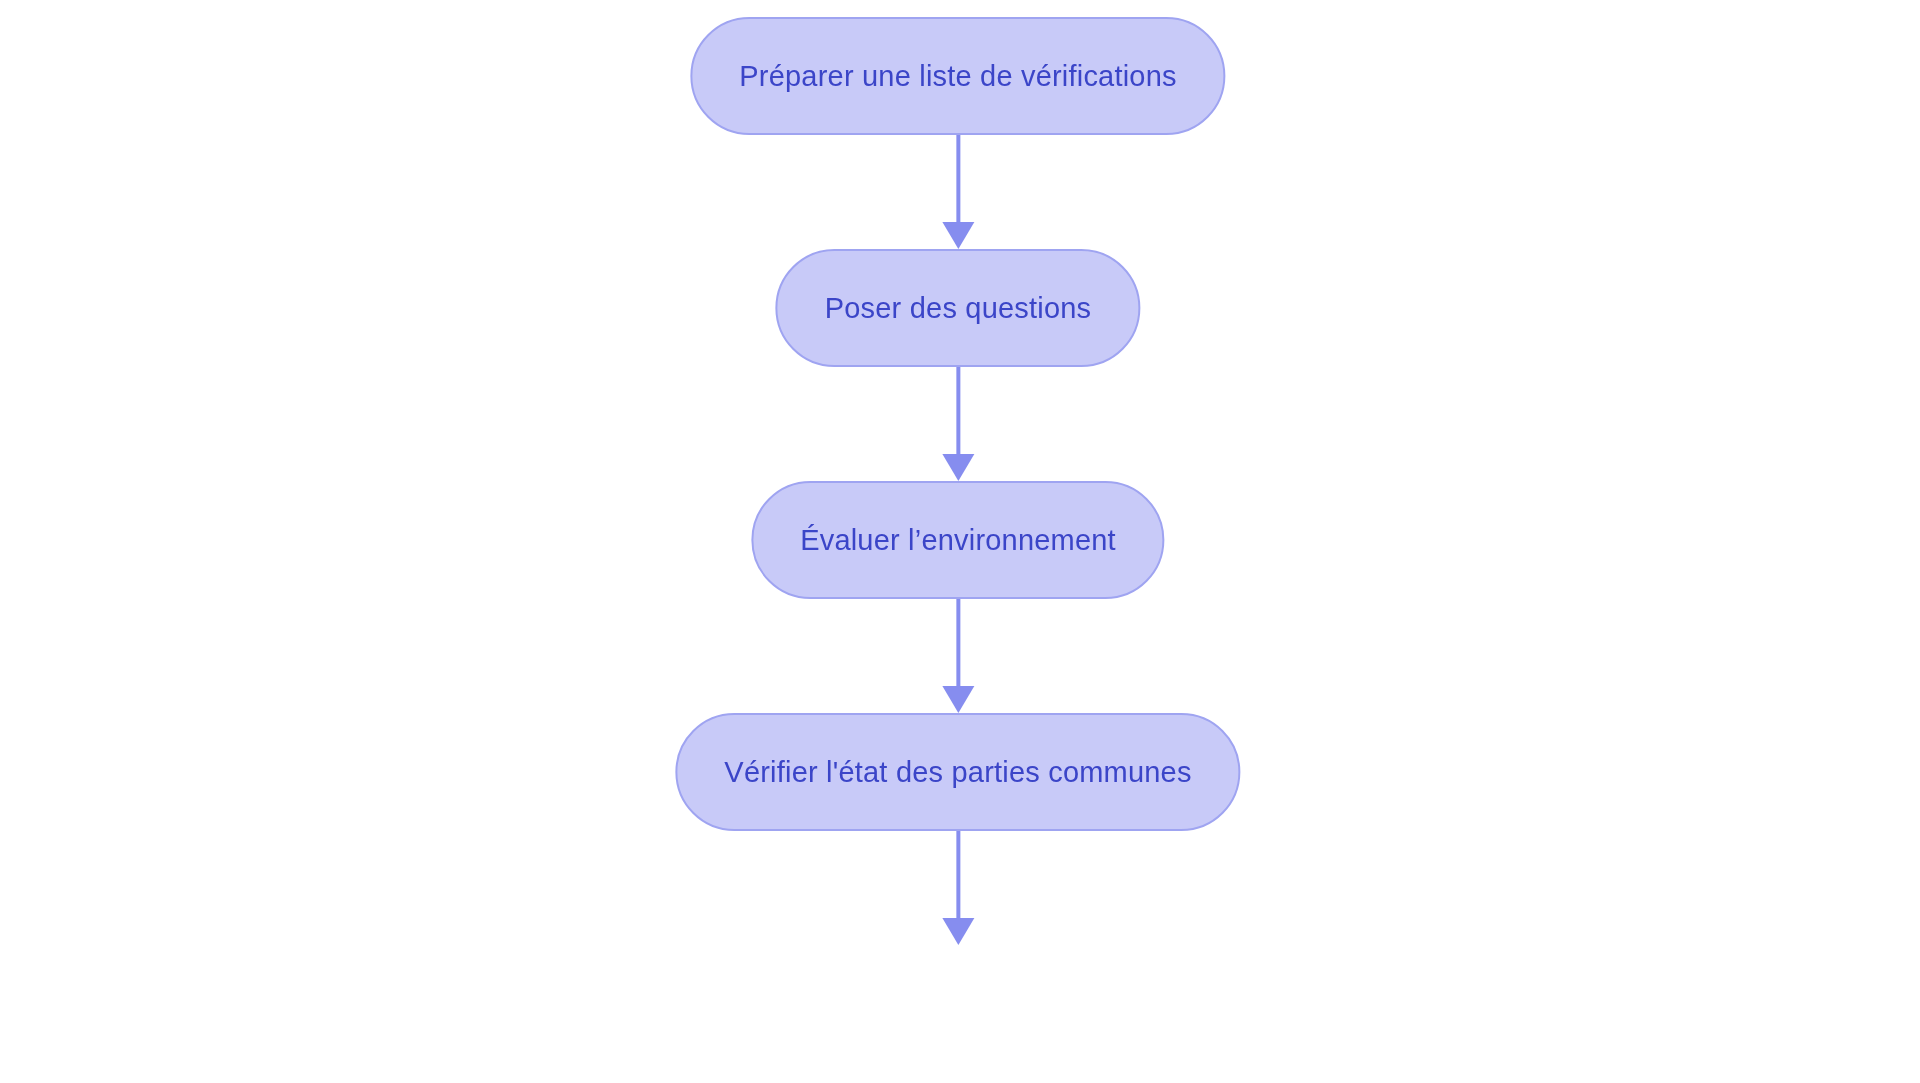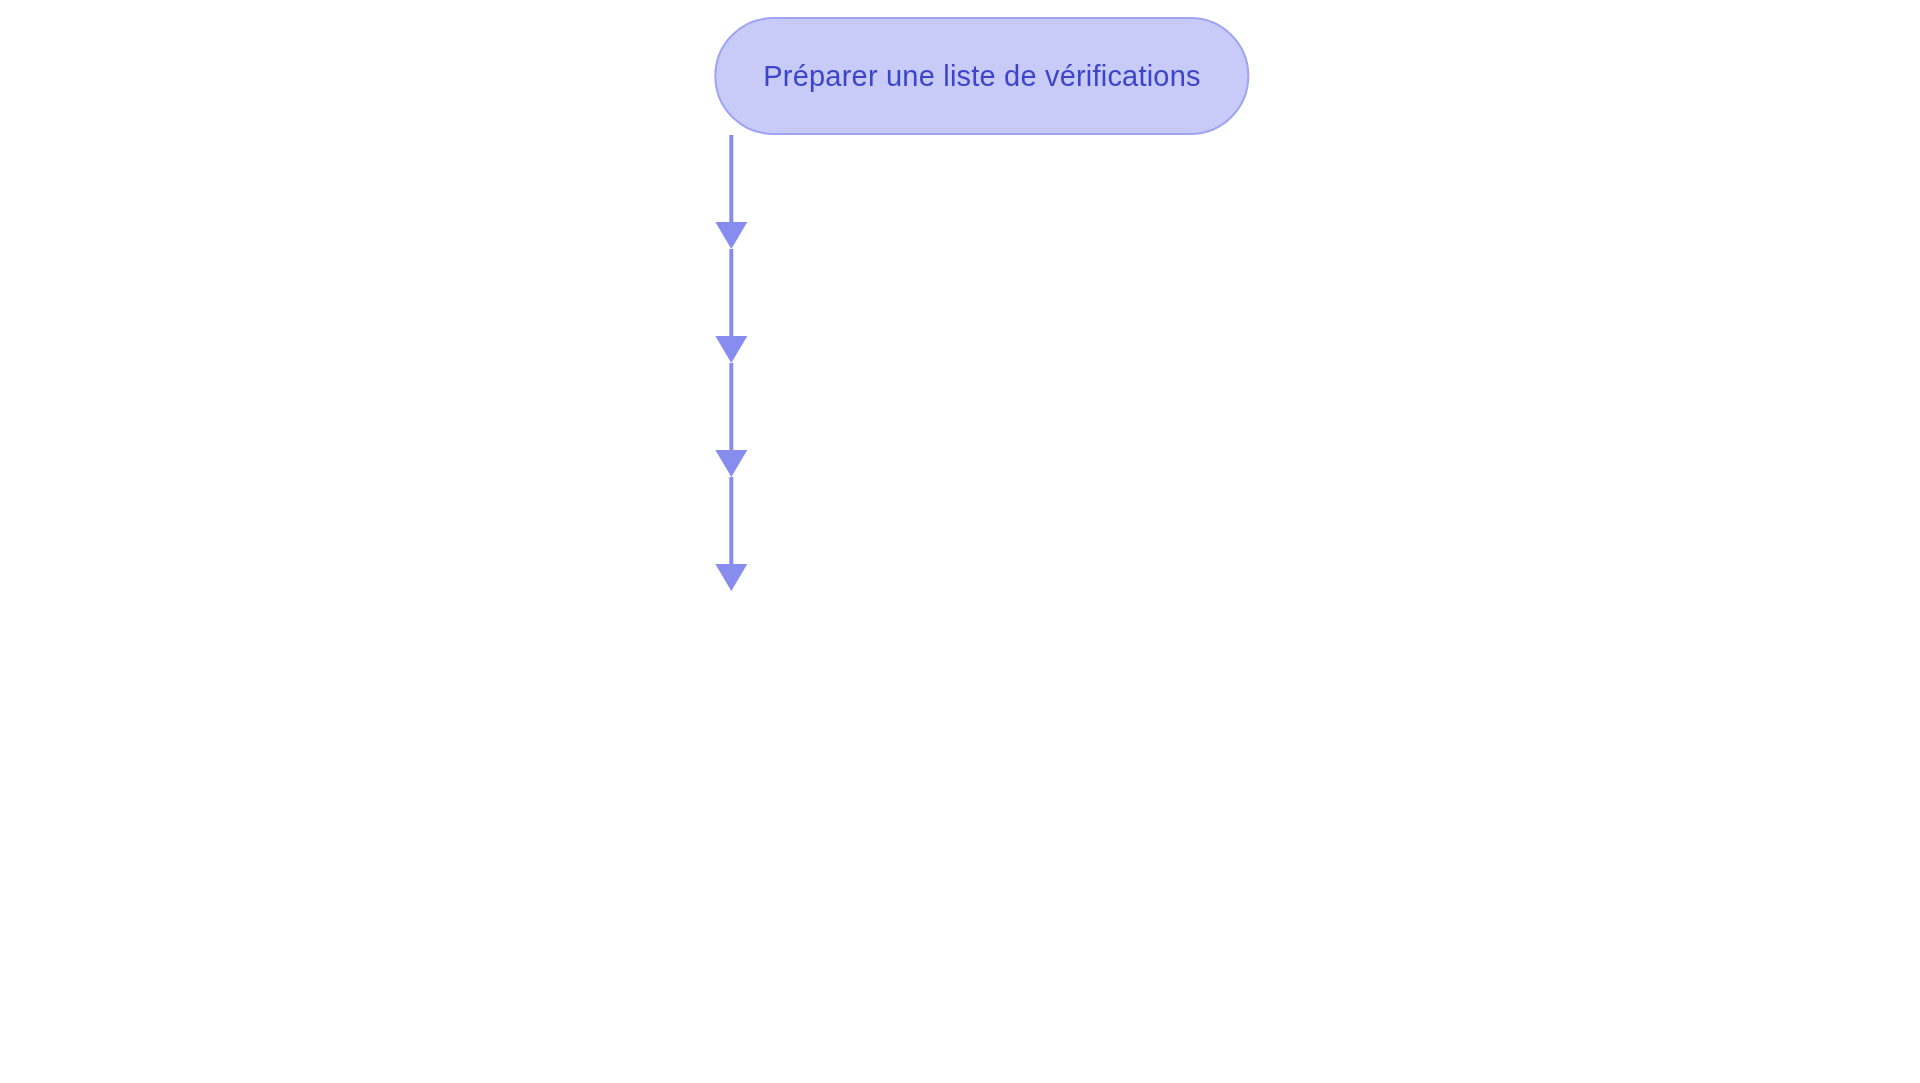--- a/index.html
+++ b/index.html
@@ -11,24 +11,25 @@
     position: relative;
     width: 1920px;
     height: 1083px;
     background: #ffffff;
     overflow: hidden;
     font-family: "Liberation Sans", sans-serif;
   }
   .flow {
     position: absolute;
     top: 17px;
-    left: 982px;
+    left: 958px;
     transform: translateX(-50%);
     display: flex;
     flex-direction: column;
+    align-items: center;
   }
   .node {
     box-sizing: border-box;
     height: 118px;
     min-width: 320px;
     padding: 0 47px;
     border-radius: 59px;
     background: var(--node-fill, #c8caf8);
     border: 2px solid var(--node-border, #9fa4f1);
     display: flex;
@@ -71,32 +72,41 @@
 
     <div class="node">
       <span class="node-label">Préparer une liste de vérifications</span>
     </div>
 
     <div class="arrow">
       <div class="arrow-line"></div>
       <div class="arrow-head"></div>
     </div>
 
+    <div class="node">
+      <span class="node-label">Poser des questions</span>
+    </div>
 
     <div class="arrow">
       <div class="arrow-line"></div>
       <div class="arrow-head"></div>
     </div>
 
+    <div class="node">
+      <span class="node-label">Évaluer l’environnement</span>
+    </div>
 
     <div class="arrow">
       <div class="arrow-line"></div>
       <div class="arrow-head"></div>
     </div>
 
+    <div class="node">
+      <span class="node-label">Vérifier l'état des parties communes</span>
+    </div>
 
     <div class="arrow">
       <div class="arrow-line"></div>
       <div class="arrow-head"></div>
     </div>
 
 
   </div>
 </div>
 

